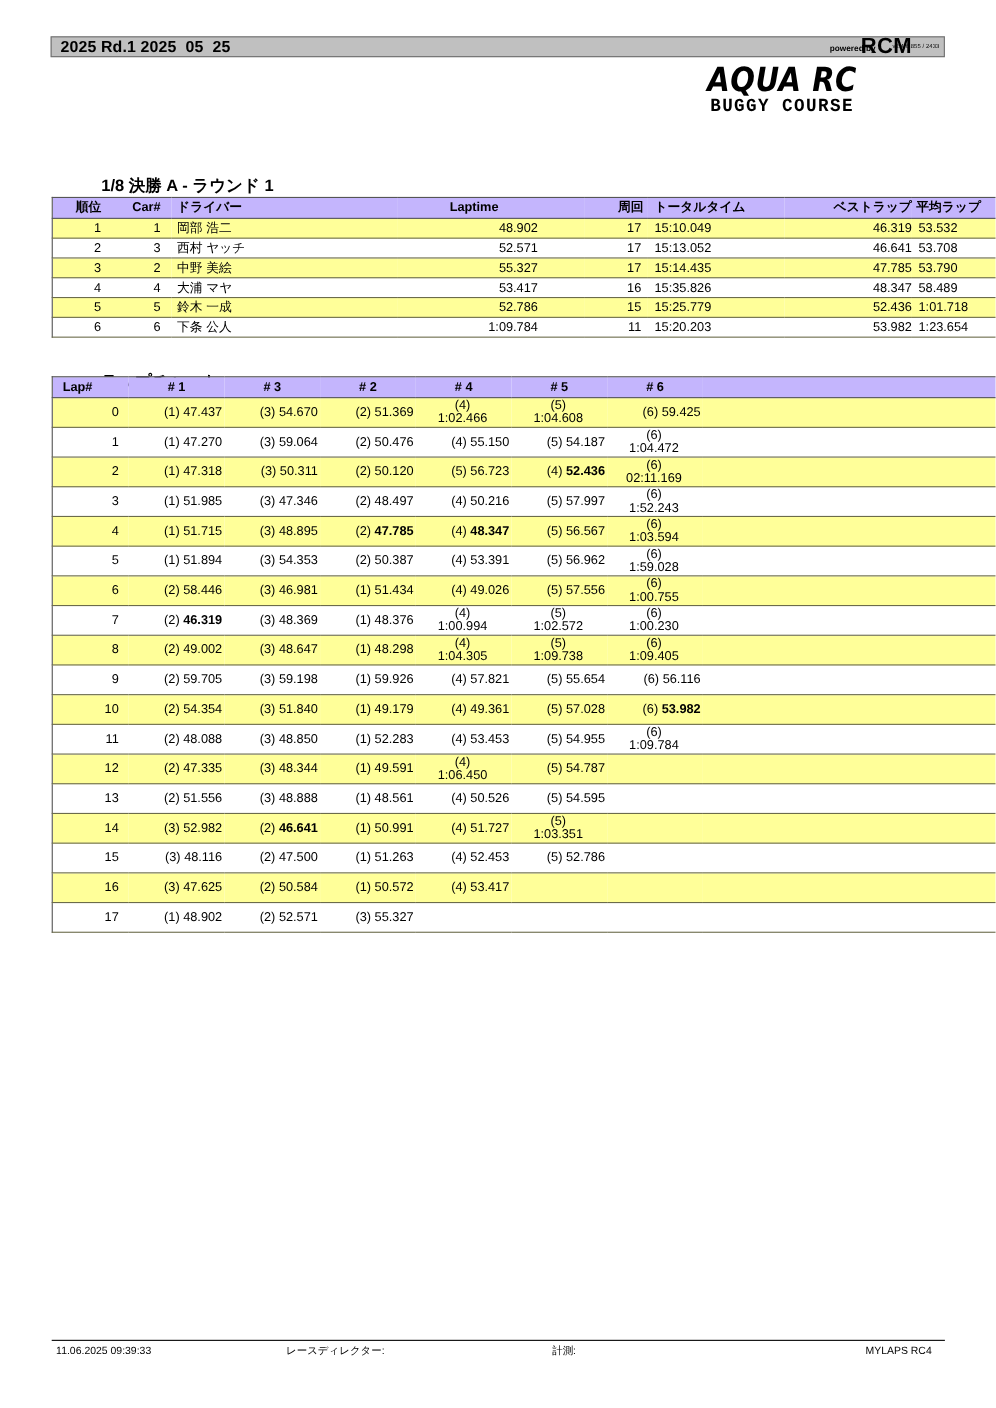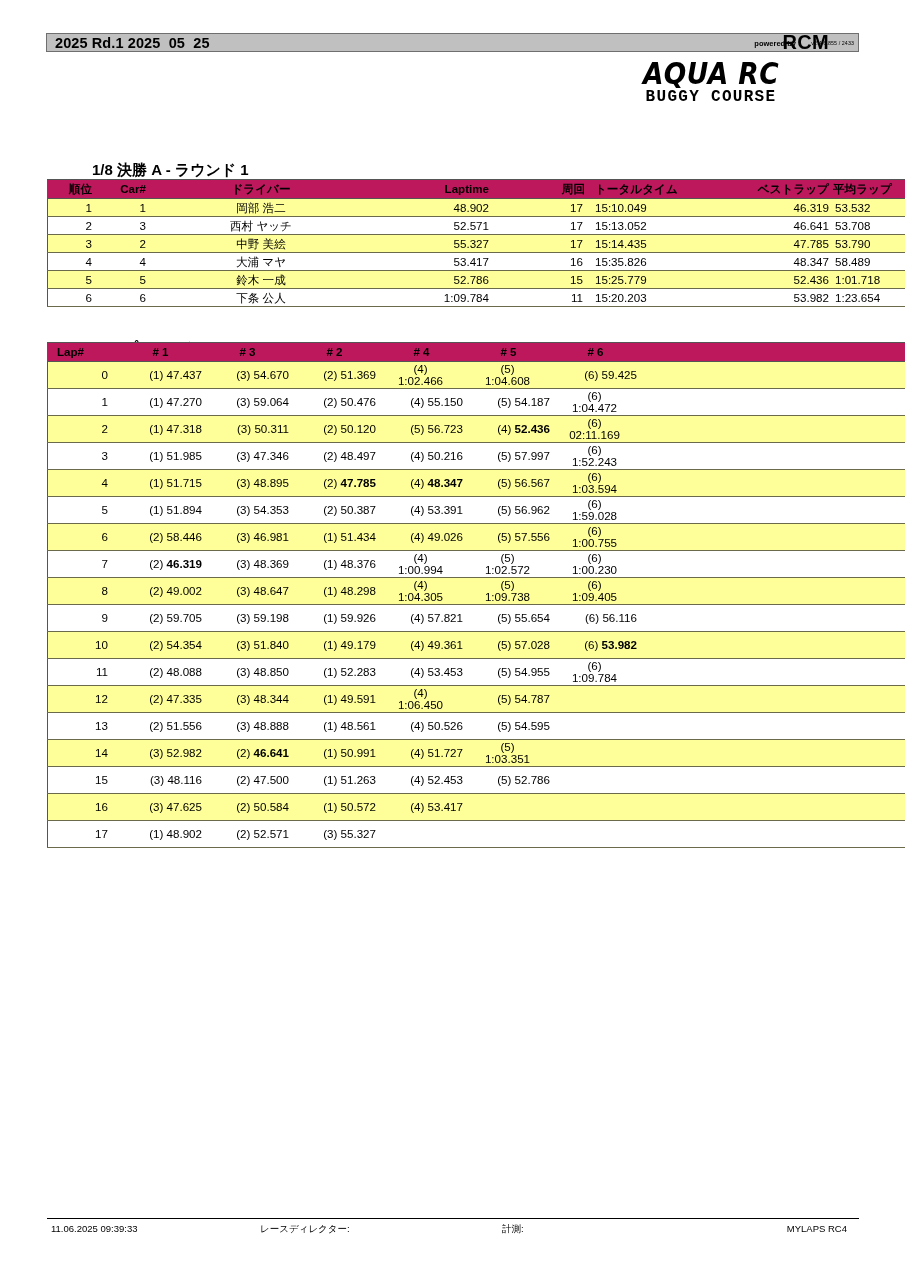--- a/index.html
+++ b/index.html
@@ -134,44 +134,44 @@
     margin: 0;
     border-top: 1px solid #6b6b4b;
     border-bottom: 1px solid #6b6b4b;
     line-height: 17px;
     height: 17px;
     vertical-align: middle;
     white-space: nowrap;
     overflow: visible;
   }
   table.rpt thead th {
-    background: #be185d;
+    background: #c4b5fd;
     font-weight: bold;
     border-top: 1px solid #555;
     border-bottom: 1px solid #555;
     height: 18px;
     line-height: 18px;
   }
   .rowyellow td { background: #ffff99; }
   .rowwhite  td { background: #ffffff; }
   .sideborder-l { border-left: 1px solid #555; }
   .sideborder-r { border-right: 1px solid #555; }
 
   
   #results-table { left: 47px; top: 179px; width: 812px; }
   #results-table .c-pos    { width: 44px;  text-align: right; padding-right: 8px; }
   #results-table .c-car    { width: 46px;  text-align: right; padding-right: 10px; }
-  #results-table .c-drv    { width: 200px; text-align: center;  padding-left: 5px; }
+  #results-table .c-drv    { width: 200px; text-align: left;  padding-left: 5px; }
   #results-table .c-lt     { width: 116px; text-align: right; padding-right: 42px; }
   #results-table .c-laps   { width: 54px;  text-align: right; padding-right: 6px; }
   #results-table .c-tot    { width: 118px; text-align: left;  padding-left: 6px; }
   #results-table .c-best   { width: 112px; text-align: right;  padding-left: 6px; }
   #results-table .c-avg    { width: 110px; text-align: left;  padding-left: 6px; }
   #results-table thead .c-drv { padding-left: 5px; }
-  #results-table thead .c-lt  { text-align: right; padding-left: 12px; }
+  #results-table thead .c-lt  { text-align: center; padding-left: 12px; }
   #results-table thead .c-tot { padding-left: 6px; }
   #results-table thead .c-best{ padding-left: 4px; }
   #results-table thead .c-avg { padding-left: 4px; }
   #results-table thead .c-laps{ text-align: right; padding-right: 4px; }
 
   
   #lap-table { left: 47px; top: 342px; width: 812px; }
   #lap-table .c-lap { width: 60px; text-align: right; padding-right: 9px; }
   #lap-table .c-d   { width: 87px; }
   #lap-table .c-pad { width: 273px; }

